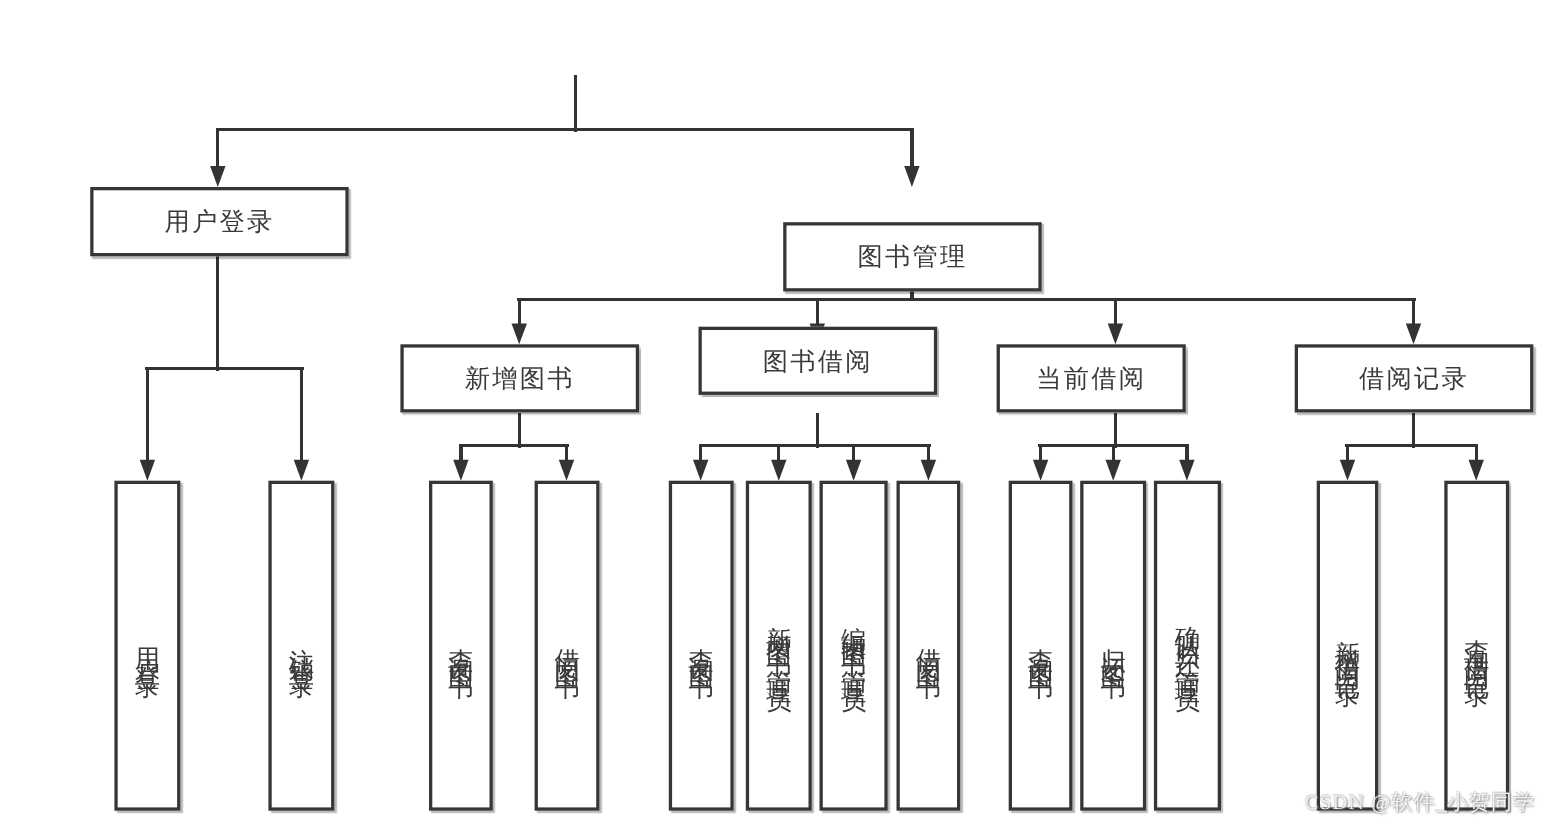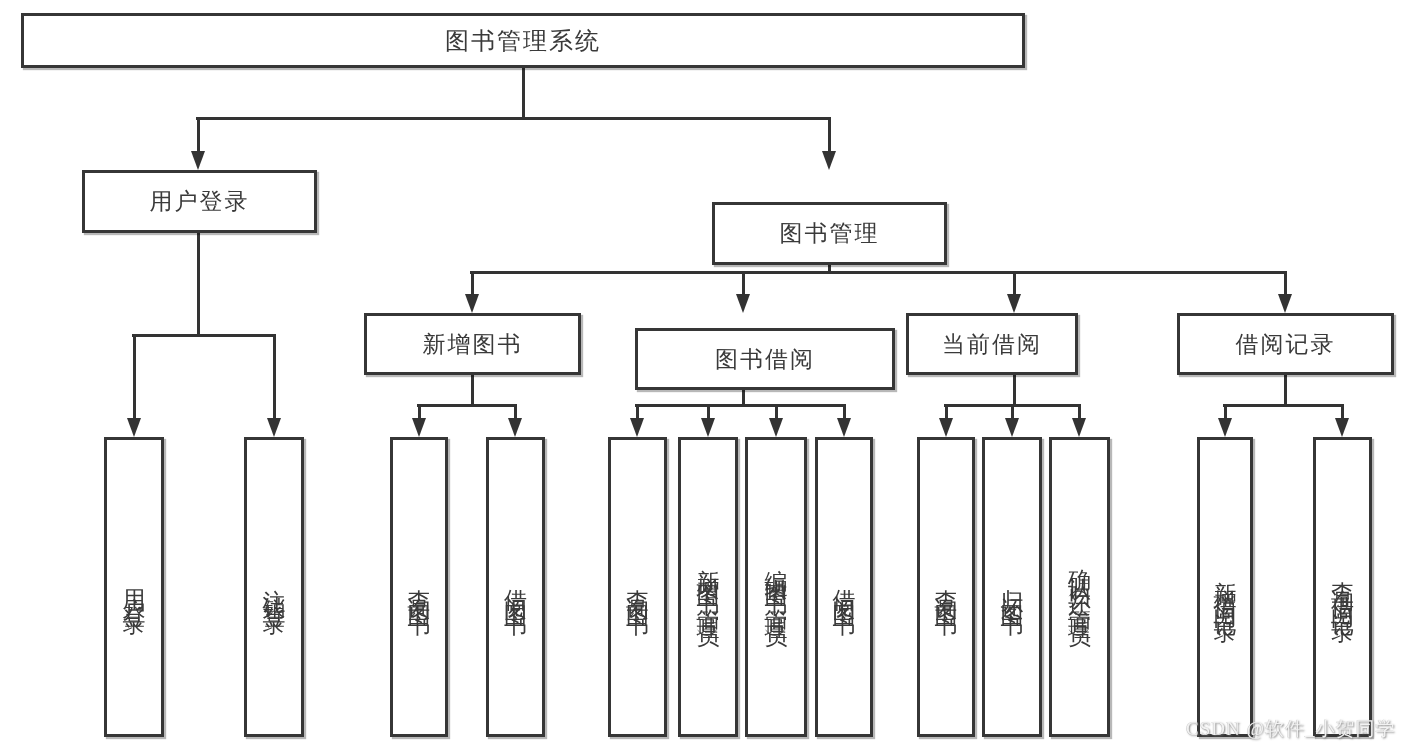--- a/index.html
+++ b/index.html
@@ -85,27 +85,26 @@
       <polygon points="776,437 769,418 783,418"></polygon>
       <polygon points="844,437 837,418 851,418"></polygon>
       <polygon points="946,437 939,418 953,418"></polygon>
       <polygon points="1012,437 1005,418 1019,418"></polygon>
       <polygon points="1079,437 1072,418 1086,418"></polygon>
       <polygon points="1225,437 1218,418 1232,418"></polygon>
       <polygon points="1342,437 1335,418 1349,418"></polygon>
     </g>
   </svg>
 
-  <div class="box hbox root" style="left:21px;top:13px;width:1004px;height:55px;">图书管理系统</div>
 
   <div class="box hbox" style="left:82px;top:170px;width:235px;height:63px;">用户登录</div>
   <div class="box hbox" style="left:712px;top:170px;width:235px;height:63px;margin-top:32px;">图书管理</div>
 
   <div class="box hbox" style="left:364px;top:313px;width:217px;height:62px;">新增图书</div>
-  <div class="box hbox" style="left:635px;top:328px;width:260px;height:62px;">图书借阅</div>
+  <div class="box hbox" style="left:635px;top:297px;width:217px;height:62px;">图书借阅</div>
   <div class="box hbox" style="left:906px;top:313px;width:172px;height:62px;">当前借阅</div>
   <div class="box hbox" style="left:1177px;top:313px;width:217px;height:62px;">借阅记录</div>
 
   <div class="box leaf" style="left:104px;top:437px;width:60px;height:300px;">用户登录</div>
   <div class="box leaf" style="left:244px;top:437px;width:60px;height:300px;">注销登录</div>
 
   <div class="box leaf" style="left:390px;top:437px;width:58px;height:300px;">查询图书</div>
   <div class="box leaf" style="left:486px;top:437px;width:59px;height:300px;">借阅图书</div>
 
   <div class="box leaf" style="left:608px;top:437px;width:59px;height:300px;">查询图书</div>

